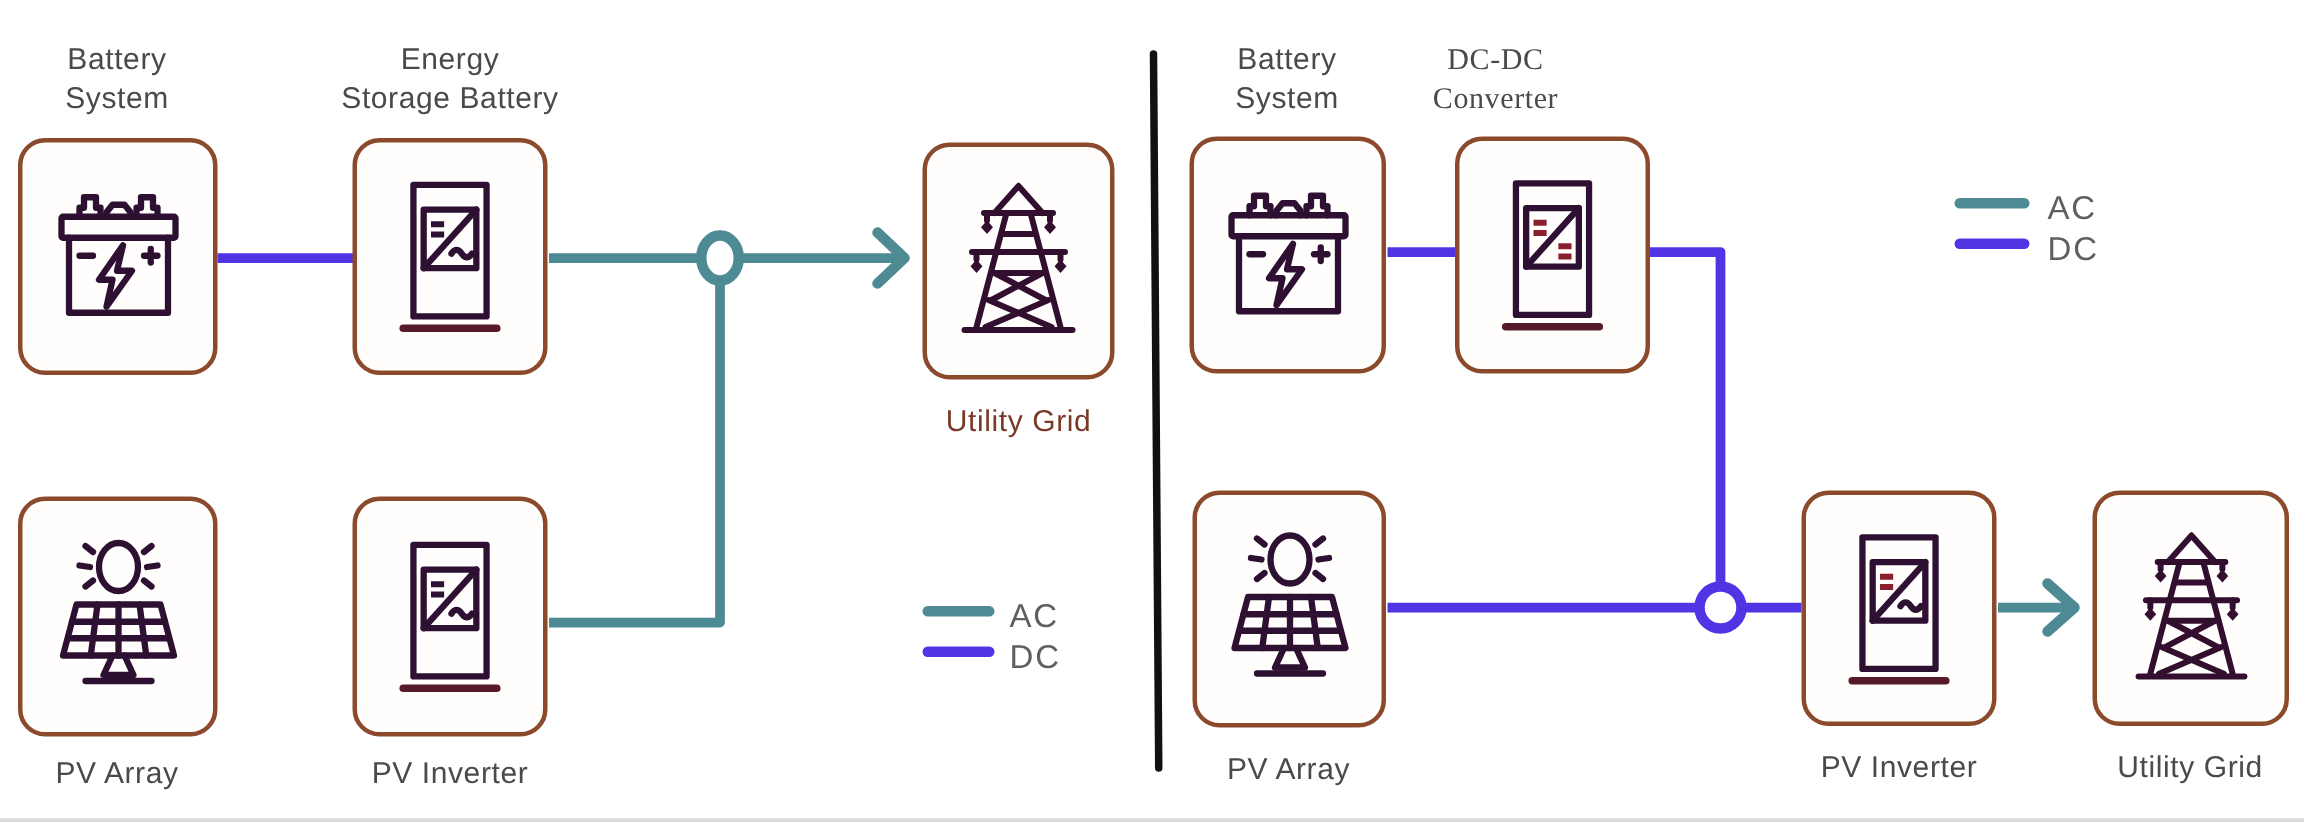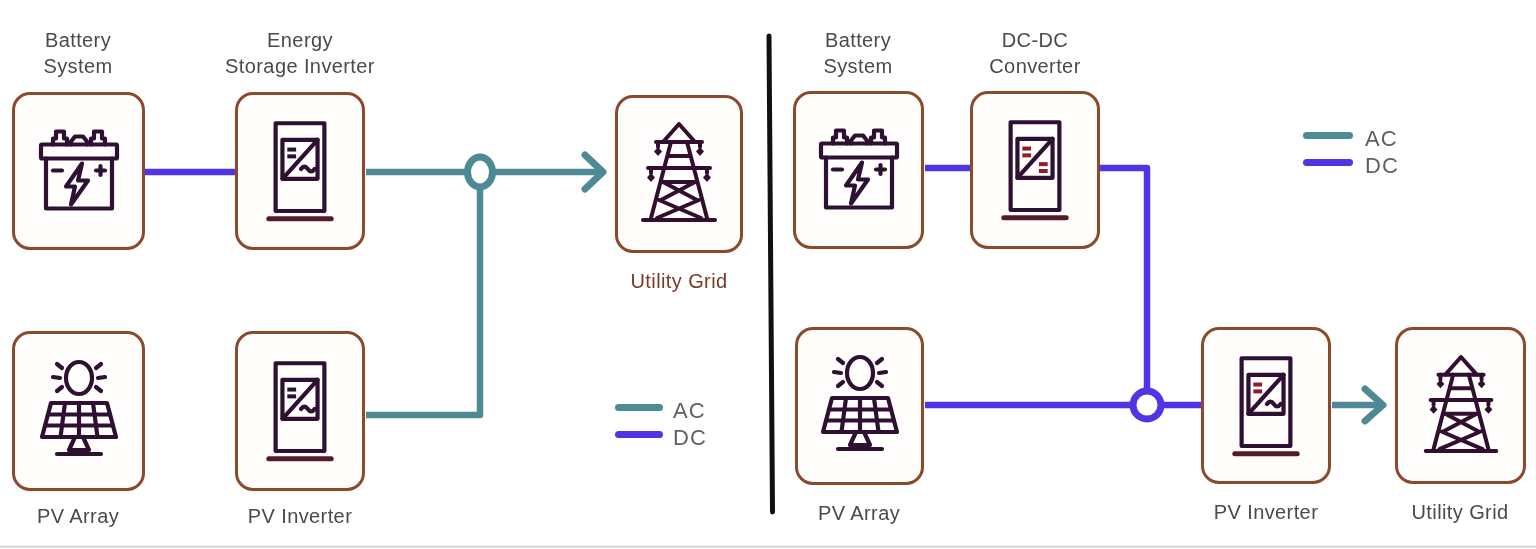--- a/index.html
+++ b/index.html
@@ -54,21 +54,21 @@
     <circle cx="1147" cy="405" r="14" fill="#ffffff" stroke="#5334e4" stroke-width="7"></circle>
     <line x1="1332" y1="405" x2="1380" y2="405" stroke="#4d8a93" stroke-width="6.5"></line>
     <polyline points="1365,389 1383,405 1365,421" fill="none" stroke="#4d8a93" stroke-width="7" stroke-linecap="round" stroke-linejoin="round"></polyline>
 
     <rect x="0" y="545.5" width="1536" height="2.5" fill="#dadada"></rect>
   </svg>
 
   <div class="lbl" style="left:-32px;top:27px;">Battery
 System</div>
   <div class="lbl" style="left:190px;top:27px;">Energy
-Storage Inverter</div>
+Storage Battery</div>
   <div class="lbl brown" style="left:569px;top:268px;">Utility Grid</div>
   <div class="lbl" style="left:-32px;top:503px;">PV Array</div>
   <div class="lbl" style="left:190px;top:503px;">PV Inverter</div>
 
   <div class="node" style="left:12px;top:92px;width:133px;height:158px;">
     <svg class="icon icon-left" width="100" height="95" viewBox="0 0 100 92">
       <path class="stroke" d="M24,19 v-6 h3 v-7 h8 v7 h3 v6"></path>
       <path class="stroke" d="M62,19 v-6 h3 v-7 h8 v7 h3 v6"></path>
       <path class="stroke" d="M42,19 v-3 l4,-5 h8 l4,5 v3"></path>
       <rect class="stroke" x="12" y="19" width="76" height="14" rx="1"></rect>
@@ -145,21 +145,21 @@
     </svg>
   </div>
 
   <div class="swatch ac" style="left:615px;top:404px;width:48px;"></div>
   <div class="legend-label" style="left:673px;top:398px;">AC</div>
   <div class="swatch dc" style="left:615px;top:431px;width:48px;"></div>
   <div class="legend-label" style="left:673px;top:425px;">DC</div>
 
   <div class="lbl" style="left:748px;top:27px;">Battery
 System</div>
-  <div class="lbl" style="left:925px;top:27px;">DC-DC
+  <div class="lbl" style="left:887px;top:27px;font-family:Liberation Serif, serif;">DC-DC
 Converter</div>
   <div class="lbl" style="left:749px;top:500px;">PV Array</div>
   <div class="lbl" style="left:1156px;top:499px;">PV Inverter</div>
   <div class="lbl" style="left:1350px;top:499px;">Utility Grid</div>
 
   <div class="node" style="left:793px;top:91px;width:131px;height:158px;">
     <svg class="icon icon-right" width="100" height="95" viewBox="0 0 100 92">
       <path class="stroke" d="M24,19 v-6 h3 v-7 h8 v7 h3 v6"></path>
       <path class="stroke" d="M62,19 v-6 h3 v-7 h8 v7 h3 v6"></path>
       <path class="stroke" d="M42,19 v-3 l4,-5 h8 l4,5 v3"></path>

